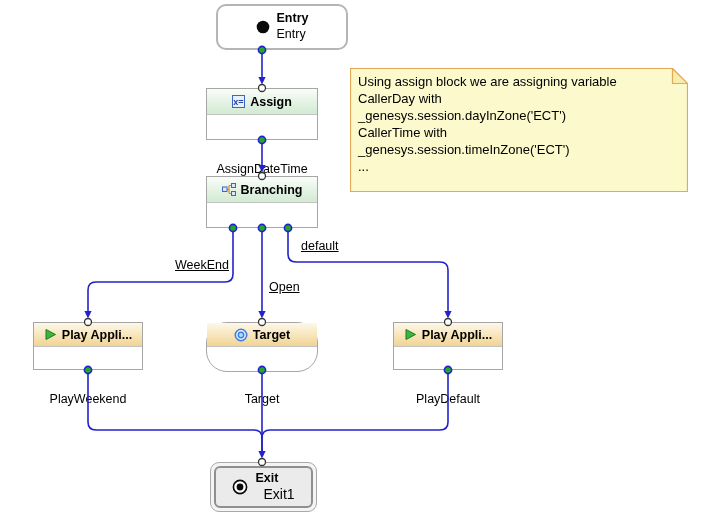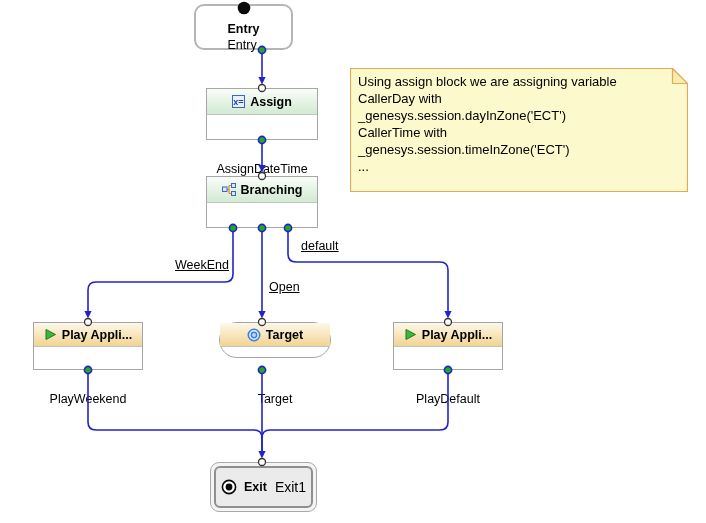--- a/index.html
+++ b/index.html
@@ -33,21 +33,21 @@
   .rounded-node .txt .title { font-weight:bold; font-size:12.5px; }
   .rounded-node .txt .name  { font-size:12.5px; }
 
   .exit-outer {
     position:absolute; background:#f4f4f4; border:1px solid #a9a9a9; border-radius:9px; padding:3px;
   }
   .exit-inner {
     width:100%; height:100%; background:#ebebeb; border:2px solid #8f8f8f; border-radius:6px;
     display:flex; align-items:center; justify-content:center; gap:7px;
   }
-  .exit-inner .txt { display:flex; flex-direction:row; align-items:flex-end; line-height:1.2; }
+  .exit-inner .txt { display:flex; flex-direction:column; align-items:flex-start; line-height:1.2; }
   .exit-inner .txt .title { font-weight:bold; font-size:12.5px; }
   .exit-inner .txt .name  { font-size:14px;margin-left:8px; }
 
   .icon { display:inline-flex; flex:0 0 auto; }
 
   
   .note-wrap { position:absolute; left:350px; top:68px; width:338px; height:124px; }
   .note-wrap svg { position:absolute; left:0; top:0; }
   .note-text {
     position:absolute; left:8px; top:5px; width:322px;
@@ -60,21 +60,21 @@
   }
 
   
   #wires { position:absolute; left:0; top:0; pointer-events:none; }
 </style>
 </head>
 <body>
 
 <div id="canvas">
 
-  <div class="rounded-node" style="left:194px;top:4px;width:99px;height:46px;flex-direction:column;">
+  <div class="rounded-node" style="left:216px;top:4px;width:132px;height:46px;">
     <span class="icon">
       <svg width="14" height="14">
           <circle cx="7" cy="7" r="6.3" fill="#0a0a0a"></circle>
         </svg>
     </span>
     <span class="txt">
       <span class="title">Entry</span>
       <span class="name">Entry</span>
     </span>
   </div>
@@ -124,21 +124,21 @@
       <span class="icon">
         <svg width="13" height="13">
             <path d="M2,1.5 L11.5,6.5 L2,11.5 Z" fill="#3cb53c" stroke="#1e7a1e"></path>
           </svg>
       </span>
       <span class="title">Play Appli...</span>
     </div>
     <div class="body" style="height:22px;">PlayWeekend</div>
   </div>
 
-  <div class="node two-row" style="left:219px;top:322px;width:112px;height:36px;border-radius:21px;">
+  <div class="node two-row" style="left:206px;top:322px;width:112px;height:50px;border-radius:21px;">
     <div class="hdr tan" style="height:24px;">
       <span class="icon">
         <svg width="14" height="14">
           <circle cx="7" cy="7" r="5.7" fill="#e8f1fc" stroke="#3f7fe0" stroke-width="1.6"></circle>
           <circle cx="7" cy="7" r="2.7" fill="#bcd6f5" stroke="#3f7fe0" stroke-width="1.4"></circle>
         </svg>
       </span>
       <span class="title">Target</span>
     </div>
     <div class="body" style="height:22px;">Target</div>

